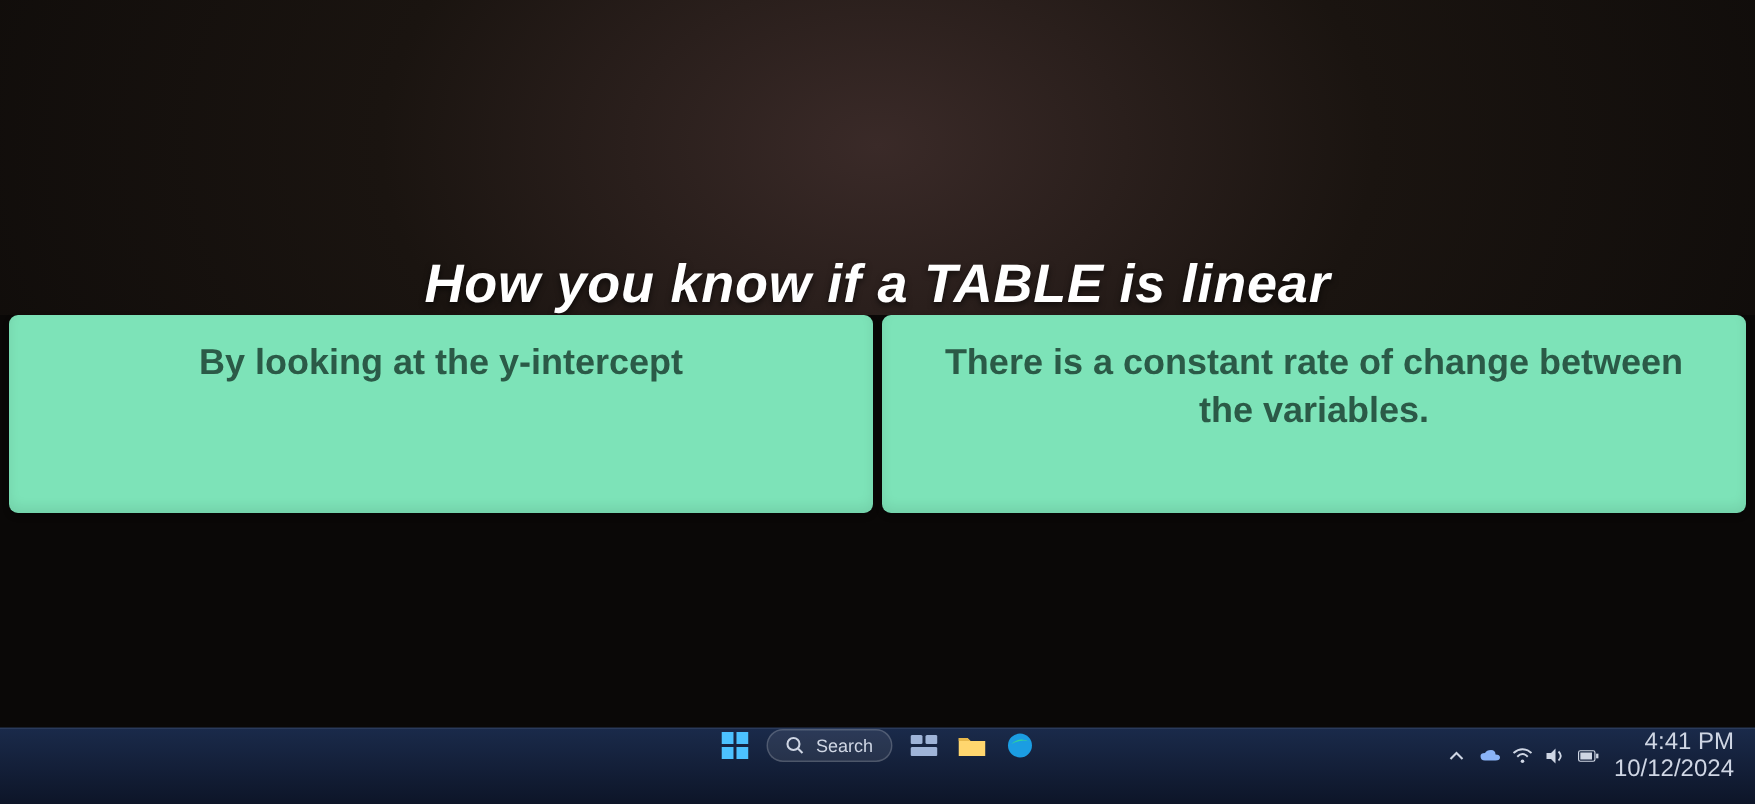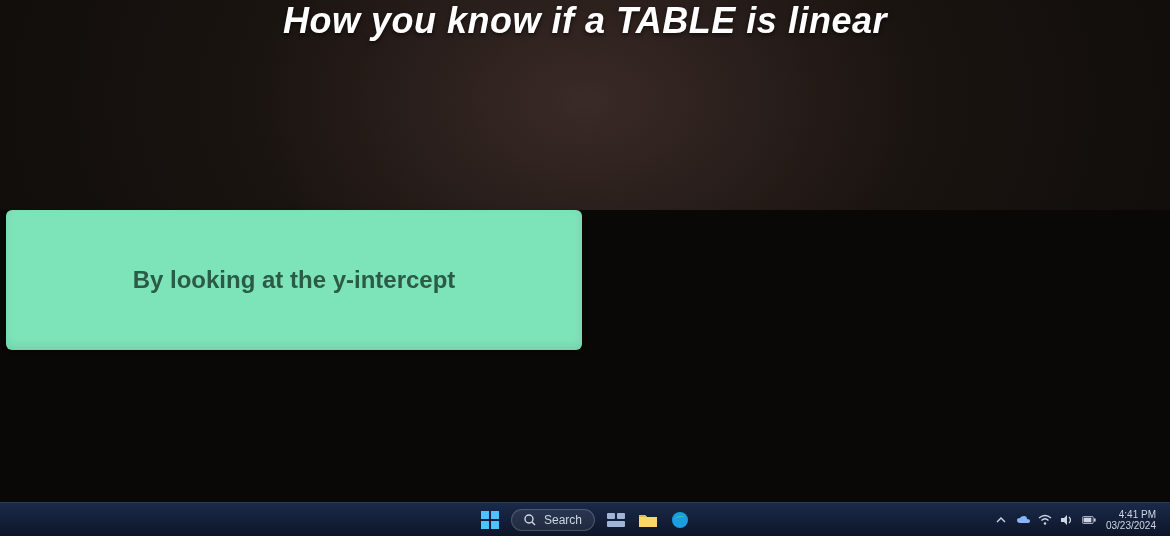--- a/index.html
+++ b/index.html
@@ -1,44 +1,47 @@
 <!DOCTYPE html>
 <html><head>
   <meta charset="utf-8">
   <style>
     * { margin: 0; padding: 0; box-sizing: border-box; }
     html, body { width: 1170px; height: 536px; overflow: hidden; font-family: "Segoe UI", Arial, sans-serif; }
     body { background: #000; display: flex; flex-direction: column; }
     .content { flex: 1; display: flex; flex-direction: column; background: radial-gradient(ellipse at 50% 20%, #3a2a28 0%, #1a1410 40%, #0a0807 100%); }
-    .question-area { height: 210px; display: flex; align-items: flex-start; justify-content: center; padding: 0 60px; }
+    .question-area { height: 210px; display: flex; align-items: flex-end; justify-content: center; padding: 0 60px; }
     .question-text { color: #ffffff; font-size: 36px; font-weight: 700; font-style: italic; text-align: center; text-shadow: 0 2px 4px rgba(0,0,0,0.6); letter-spacing: 0.5px; }
     .answers { flex: 1; display: grid; grid-template-columns: 1fr 1fr; grid-template-rows: 1fr 1fr; gap: 6px; padding: 0 6px 6px 6px; background: #0a0807; }
-    .answer { background: #7de3b8; border-radius: 6px; display: flex; align-items: center; justify-content: center; padding: 16px 28px; cursor: pointer; box-shadow: inset 0 -4px 8px rgba(0,0,0,0.08), 0 2px 4px rgba(0,0,0,0.3); }
+    .answer { background: #7de3b8; border-radius: 6px; display: flex; align-items: flex-start; justify-content: center; padding: 16px 28px; cursor: pointer; box-shadow: inset 0 -4px 8px rgba(0,0,0,0.08), 0 2px 4px rgba(0,0,0,0.3); }
     .answer-text { color: #2b5a47; font-size: 24px; font-weight: 600; text-align: center; line-height: 1.35; }
-    .taskbar { height: 34px; background: linear-gradient(180deg, #1a2a4a 0%, #0d1528 100%); display: flex; align-items: center; position: relative; border-top: 1px solid #2a3a5a; }
+    .taskbar { height: 51px; background: linear-gradient(180deg, #1a2a4a 0%, #0d1528 100%); display: flex; align-items: flex-start; position: relative; border-top: 1px solid #2a3a5a; }
     .tb-center { position: absolute; left: 50%; transform: translateX(-50%); display: flex; align-items: center; gap: 10px; }
     .tb-icon { width: 22px; height: 22px; display: flex; align-items: center; justify-content: center; border-radius: 4px; cursor: pointer; }
     .search-pill { display: flex; align-items: center; gap: 8px; background: rgba(255,255,255,0.08); border: 1px solid rgba(255,255,255,0.18); border-radius: 16px; padding: 3px 12px; cursor: pointer; }
     .search-pill span.label { color: #cfd6e4; font-size: 12px; }
-    .tb-right { margin-left: auto; display: flex; align-items: center; gap: 10px; padding-right: 14px; color: #cfd6e4; font-size: 10px; }
+    .tb-right { margin-left: auto; display: flex; align-items: center; gap: 10px; padding-right: 14px; color: #cfd6e4; font-size: 16px; }
     .tray-icons { display: flex; align-items: center; gap: 8px; }
     .tray-ic { width: 14px; height: 14px; display: flex; align-items: center; justify-content: center; cursor: pointer; color: #cfd6e4; }
     .clock { display: flex; flex-direction: column; align-items: flex-end; line-height: 1.1; }
     svg { display: block; }
   </style>
 </head>
 <body>
 
 <div class="content">
   <div class="question-area">
     <div class="question-text">How you know if a TABLE is linear</div>
   </div>
   <div class="answers">
     <div class="answer">
       <div class="answer-text">By looking at the y-intercept</div>
+    </div>
+    <div class="answer">
+      <div class="answer-text">There is a constant rate of change between the variables.</div>
     </div>
   </div>
 </div>
 
 <div class="taskbar">
   <div class="tb-center">
     <div class="tb-icon">
       <svg width="18" height="18" viewBox="0 0 18 18">
         <rect x="0" y="0" width="8" height="8" fill="#4cc2ff"></rect>
         <rect x="10" y="0" width="8" height="8" fill="#4cc2ff"></rect>
@@ -101,16 +104,16 @@
       <div class="tray-ic">
         <svg width="18" height="10" viewBox="0 0 18 10">
           <rect x="0.5" y="0.5" width="14" height="9" rx="1.5" stroke="#cfd6e4" fill="none"></rect>
           <rect x="15.5" y="3" width="2" height="4" fill="#cfd6e4"></rect>
           <rect x="2" y="2" width="10" height="6" fill="#cfd6e4"></rect>
         </svg>
       </div>
     </div>
     <div class="clock">
       <span>4:41 PM</span>
-      <span>03/23/2024</span>
+      <span>10/12/2024</span>
     </div>
   </div>
 </div>
 
 </body></html>

